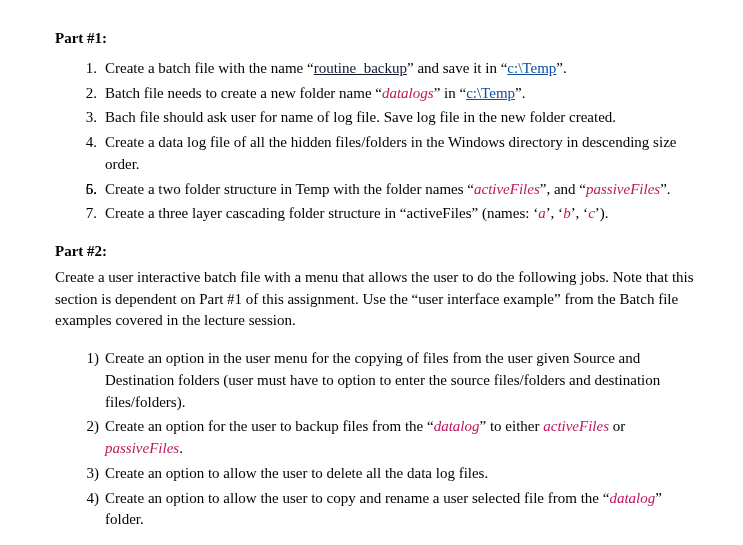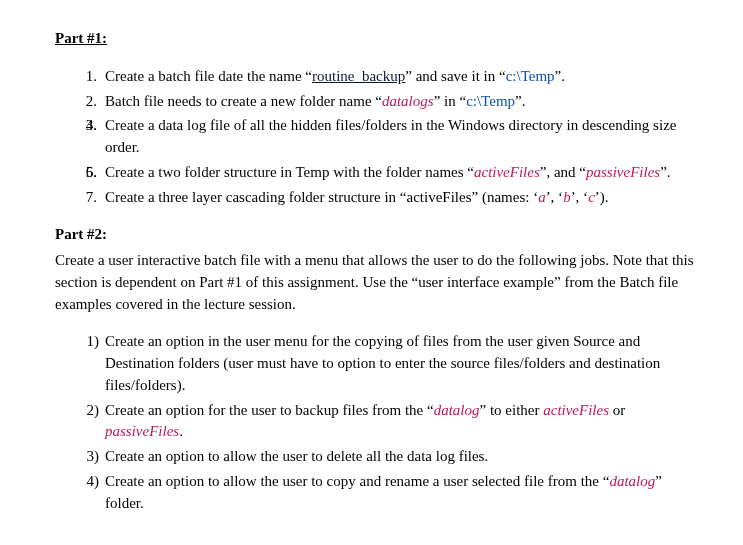--- a/index.html
+++ b/index.html
@@ -9,22 +9,21 @@
       background: #fff;
       margin: 0;
       padding: 20px 40px 40px 55px;
       width: 743px;
       box-sizing: border-box;
       line-height: 1.45;
     }
     .part-heading {
       font-weight: bold;
       margin-top: 8px;
-      margin-bottom: 16px;
-      text-decoration: underline;
+      margin-bottom: 8px;
     }
     .part2-heading {
       font-weight: bold;
       margin-top: 16px;
       margin-bottom: 4px;
     }
     ol.numeric {
       list-style: none;
       padding-left: 28px;
       margin: 2px 0 0 0;
@@ -66,38 +65,40 @@
       color: #be185d;
       font-style: italic;
     }
     .green-ital-u {
       color: #0f172a;
       text-decoration: underline;
       text-align: right;
     }
     .link-u {
       color: #0c4ea1;
+      text-decoration: underline;
     }
   </style>
 </head>
 <body>
 
 <div class="part-heading">Part #1:</div>
 
 <ol class="numeric">
   <li>
     <span class="num">1.</span>
-    <span>Create a batch file date the name “</span><span class="green-ital-u">routine_backup</span><span>” and save it in “</span><span class="link-u">c:\Temp</span><span>”.</span>
+    <span>Create a batch file with the name “</span><span class="green-ital-u">routine_backup</span><span>” and save it in “</span><span class="link-u">c:\Temp</span><span>”.</span>
   </li>
   <li>
     <span class="num">2.</span>
     <span>Batch file needs to create a new folder name “</span><span class="green-ital">datalogs</span><span>” in “</span><span class="link-u">c:\Temp</span><span>”.</span>
   </li>
   <li>
     <span class="num">3.</span>
+    <span>Bach file should ask user for name of log file. Save log file in the new folder created.</span>
   </li>
   <li>
     <span class="num">4.</span>
     <span>Create a data log file of all the hidden files/folders in the Windows directory in descending size order.</span>
   </li>
   <li>
     <span class="num">5.</span>
   </li>
   <li>
     <span class="num">6.</span>

